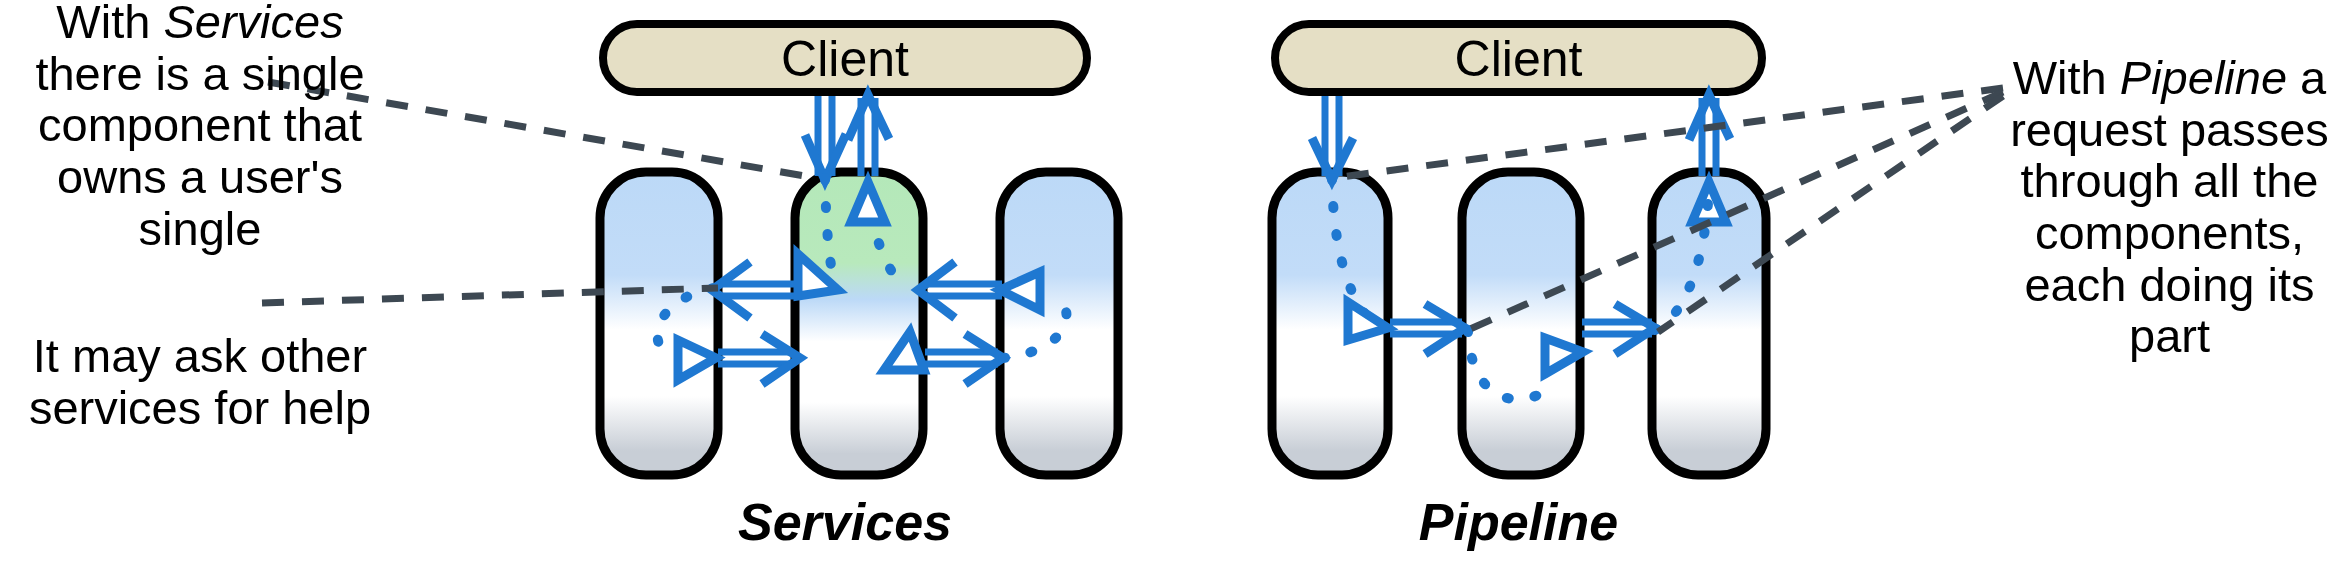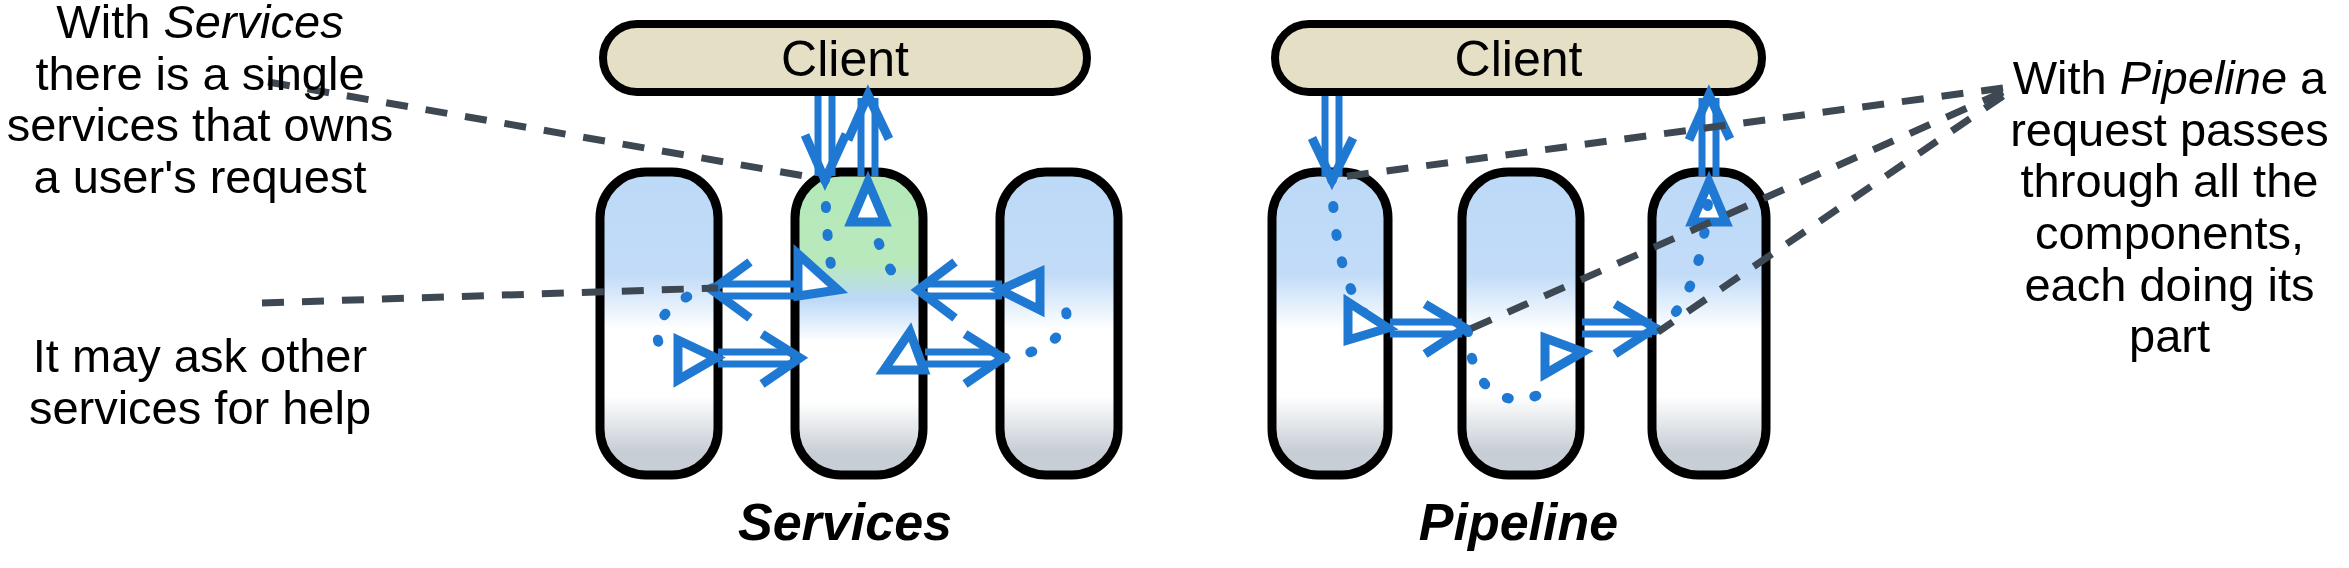--- a/index.html
+++ b/index.html
@@ -240,19 +240,19 @@
   </svg>
 
   <div class="client-label" id="client-label-services">Client</div>
 
   <div class="client-label" id="client-label-pipeline">Client</div>
 
   <div class="group-label" id="label-services">Services</div>
 
   <div class="group-label" id="label-pipeline">Pipeline</div>
 
-  <div class="annot-block" id="annot-left-top"><span>With </span><span class="annot-em">Services</span><span> there is a single services that owns a user's request</span></div>
+  <div class="annot-block" id="annot-left-top"><span>With </span><span class="annot-em">Services</span><span> there is a single component that owns a user's single</span></div>
 
   <div class="annot-block" id="annot-right"><span>With </span><span class="annot-em">Pipeline</span><span> a request passes through all the components, each doing its part</span></div>
 
   <div class="annot-block" id="annot-left-bot">It may ask other services for help</div>
 
 </div>
 
 </body></html>

